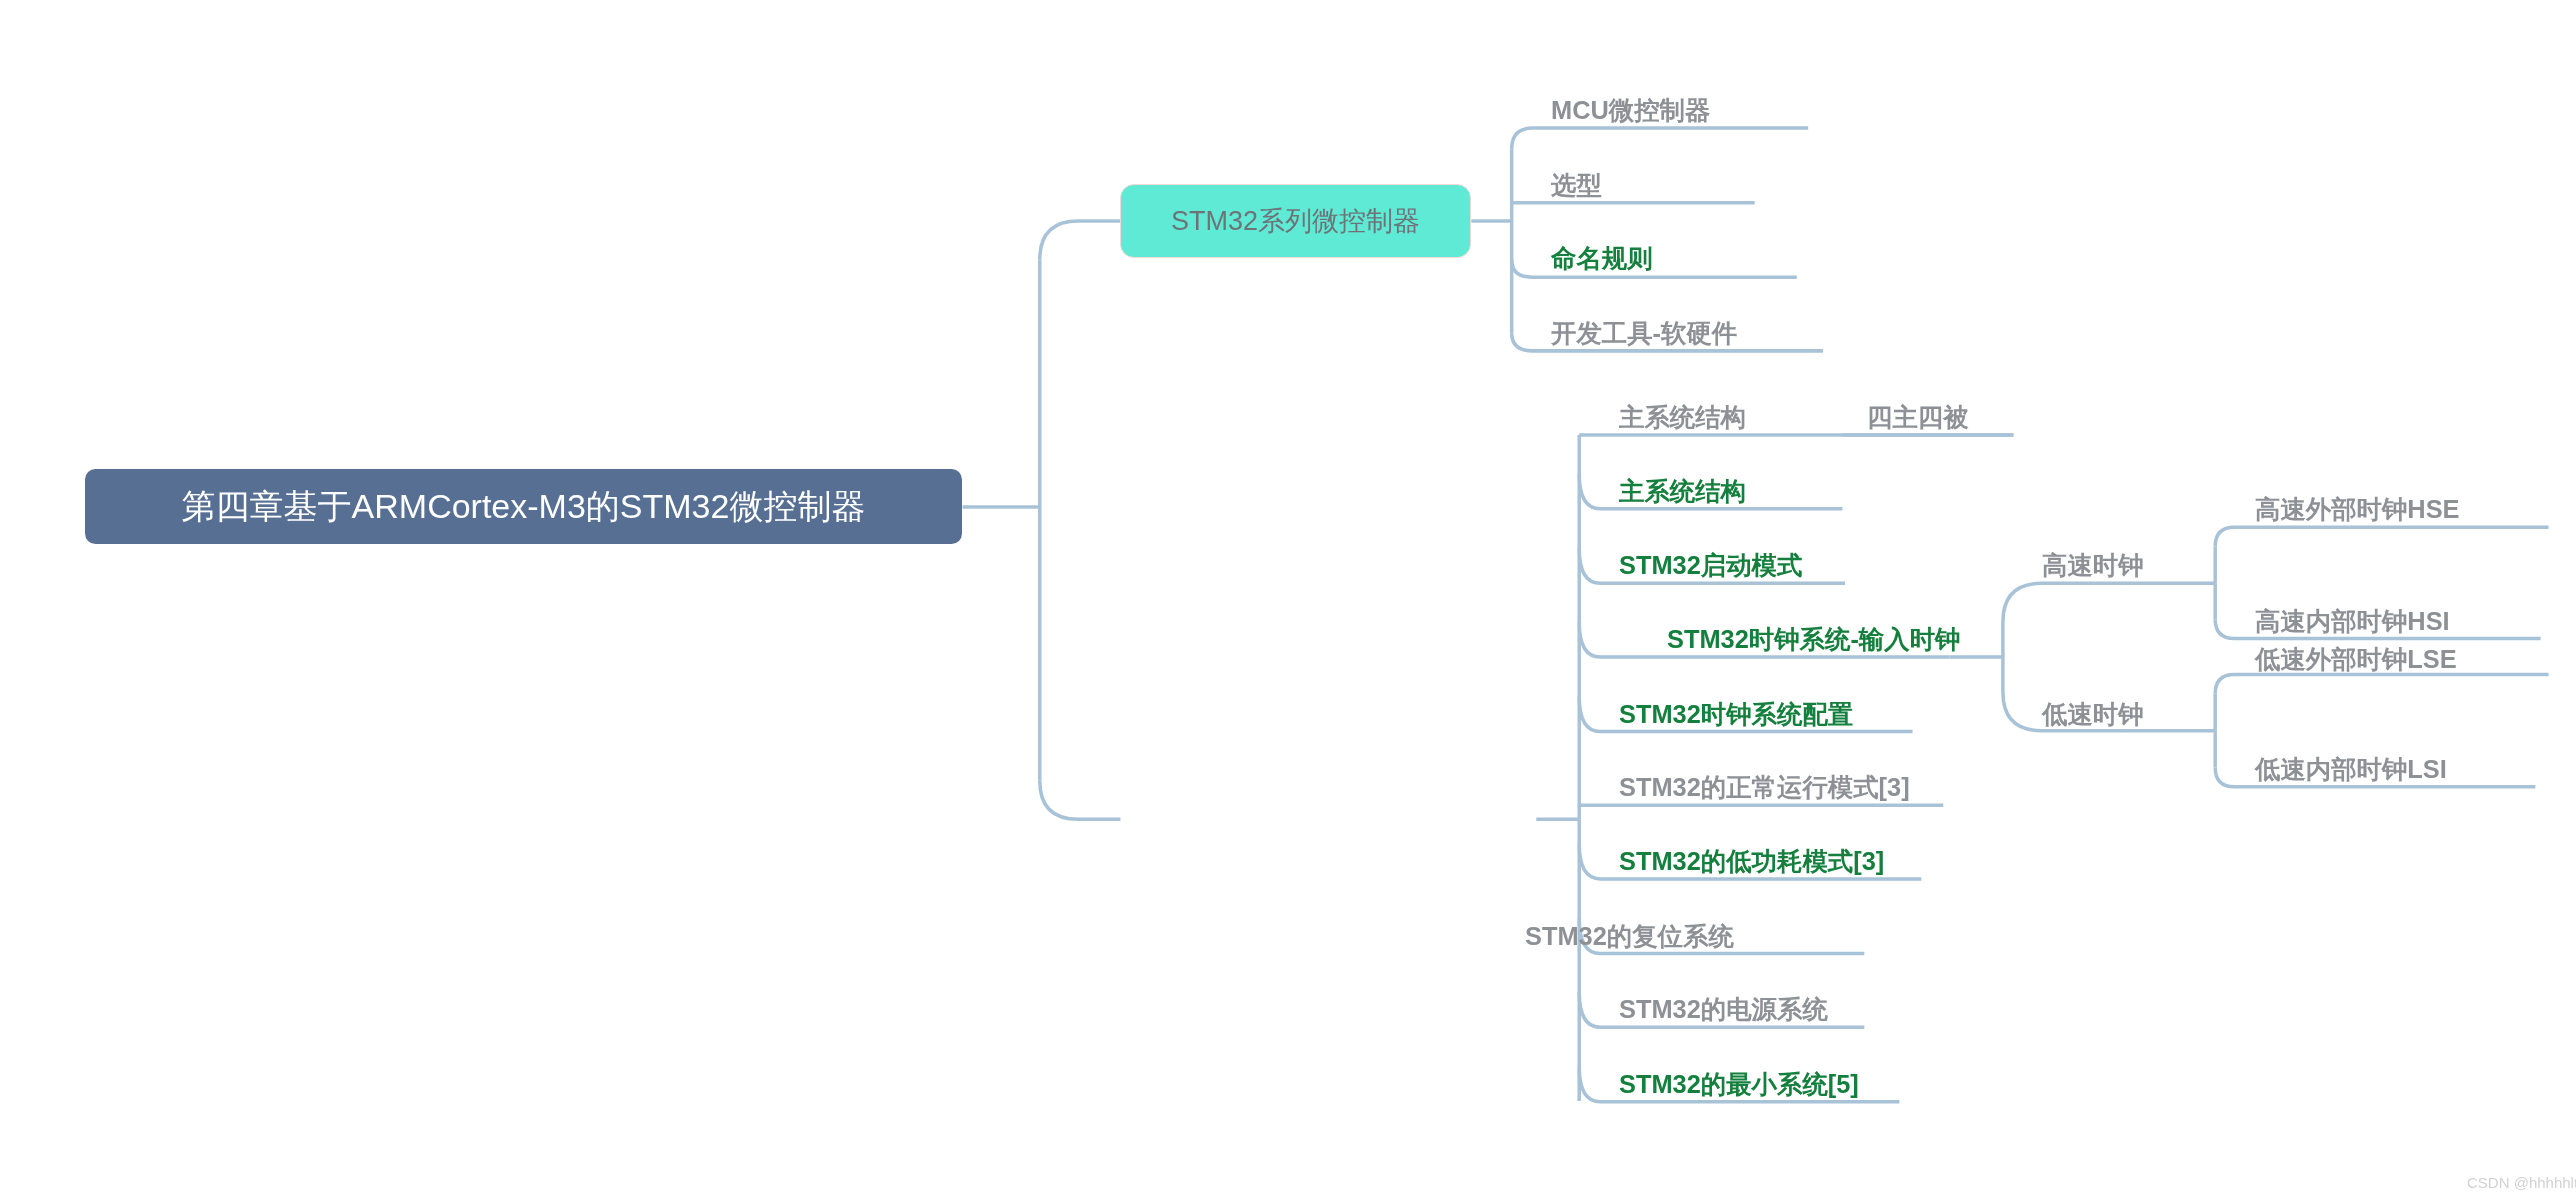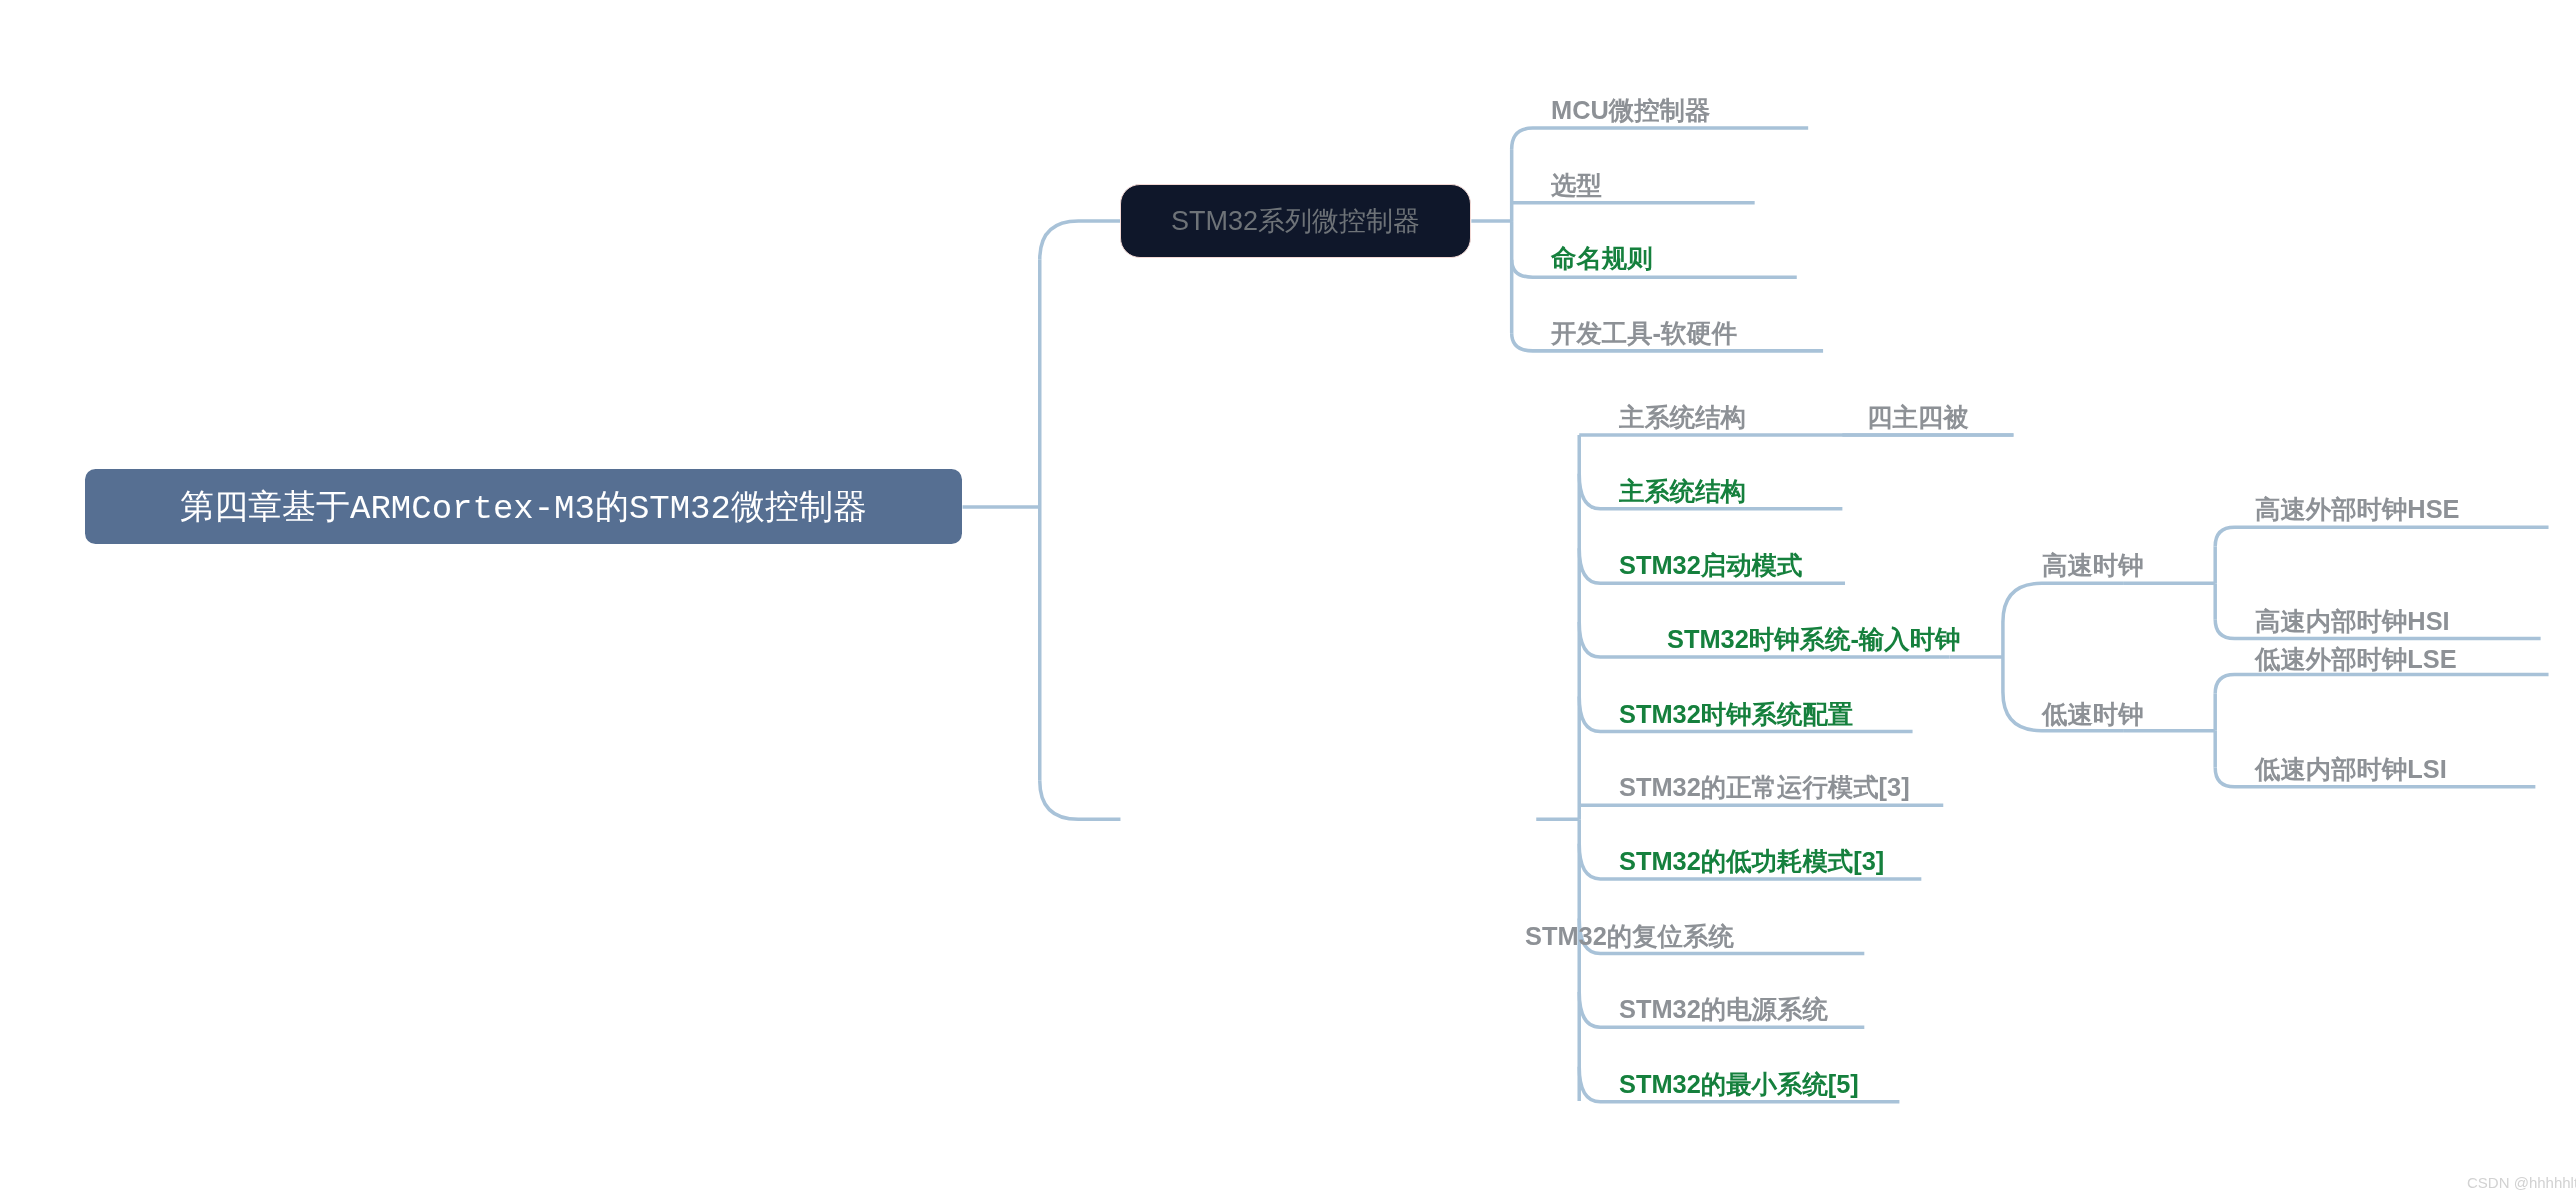--- a/index.html
+++ b/index.html
@@ -41,23 +41,23 @@
     white-space: nowrap;
     box-sizing: border-box;
   }
 
   
   .branch-node {
     position: absolute;
     display: flex;
     align-items: center;
     justify-content: center;
-    background: #0f172a;
+    background: #5eead4;
     border: 1.8px solid #f2d8d4;
-    border-radius: 20px;
+    border-radius: 14px;
     color: #6e7378;
     font-size: 27px;
     white-space: nowrap;
     box-sizing: border-box;
   }
 
   
   .leaf-node {
     position: absolute;
     display: flex;
@@ -137,21 +137,21 @@
       <path d="M 2525 706 Q 2525 728 2547 728 L 2896 728"></path>
 
       <path d="M 2420 833 L 2525 833"></path>
       <path d="M 2525 833 L 2525 791"></path>
       <path d="M 2525 833 L 2525 875"></path>
       <path d="M 2525 791 Q 2525 769 2547 769 L 2905 769"></path>
       <path d="M 2525 875 Q 2525 897 2547 897 L 2890 897"></path>
     </g>
   </svg>
 
-  <div class="root-node" style="left:85px; top:469px; width:877px; height:75px;font-family:Liberation Mono, monospace;">
+  <div class="root-node" style="left:85px; top:469px; width:877px; height:75px;">
     <span>第四章基于ARMCortex-M3的STM32微控制器</span>
   </div>
 
   <div class="branch-node" style="left:1120px; top:184px; width:351px; height:74px;">
     <span>STM32系列微控制器</span>
   </div>
 
 
   <div class="leaf-node" style="left:1551px; top:93px; height:35px;">
     <span>MCU微控制器</span>

